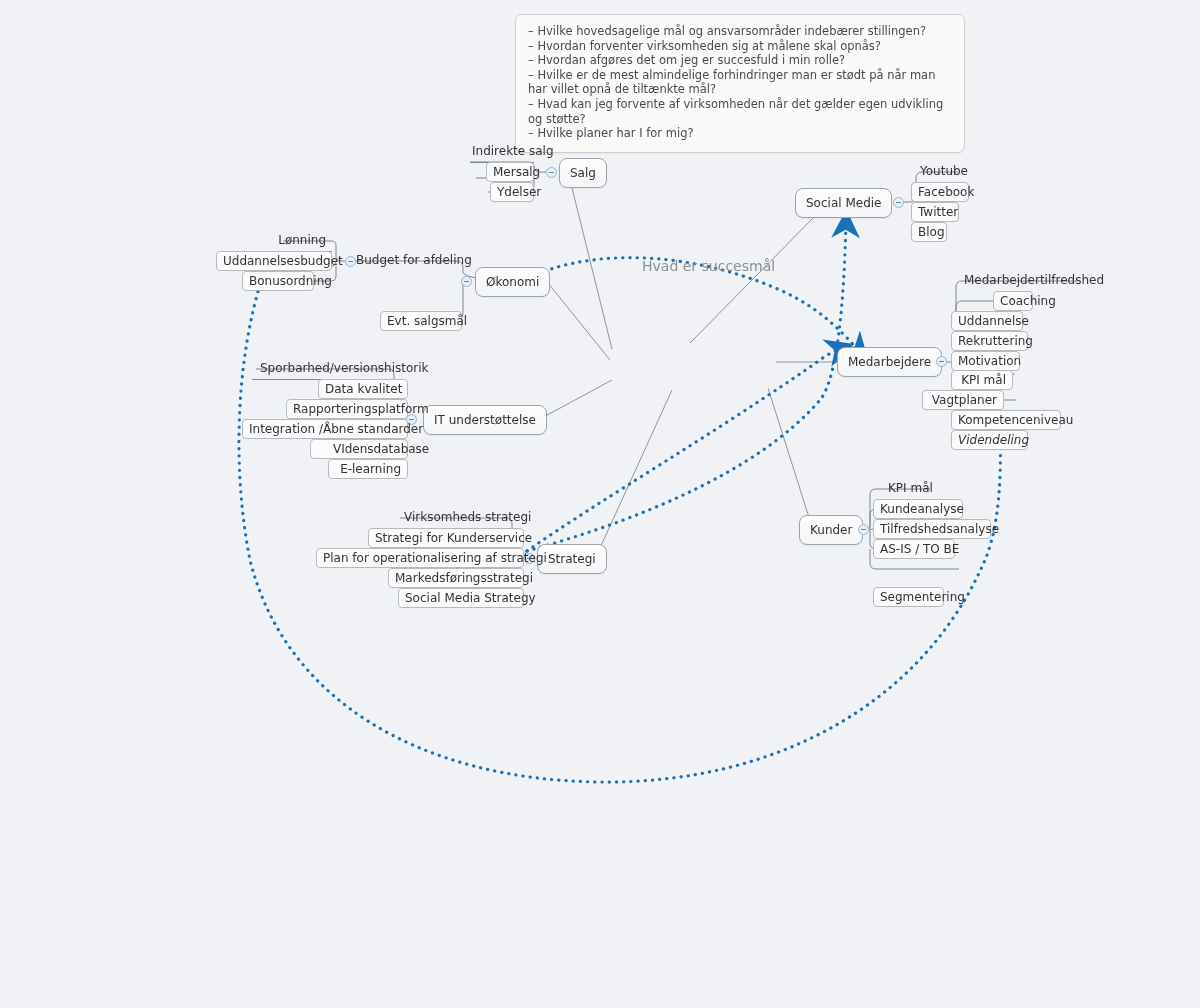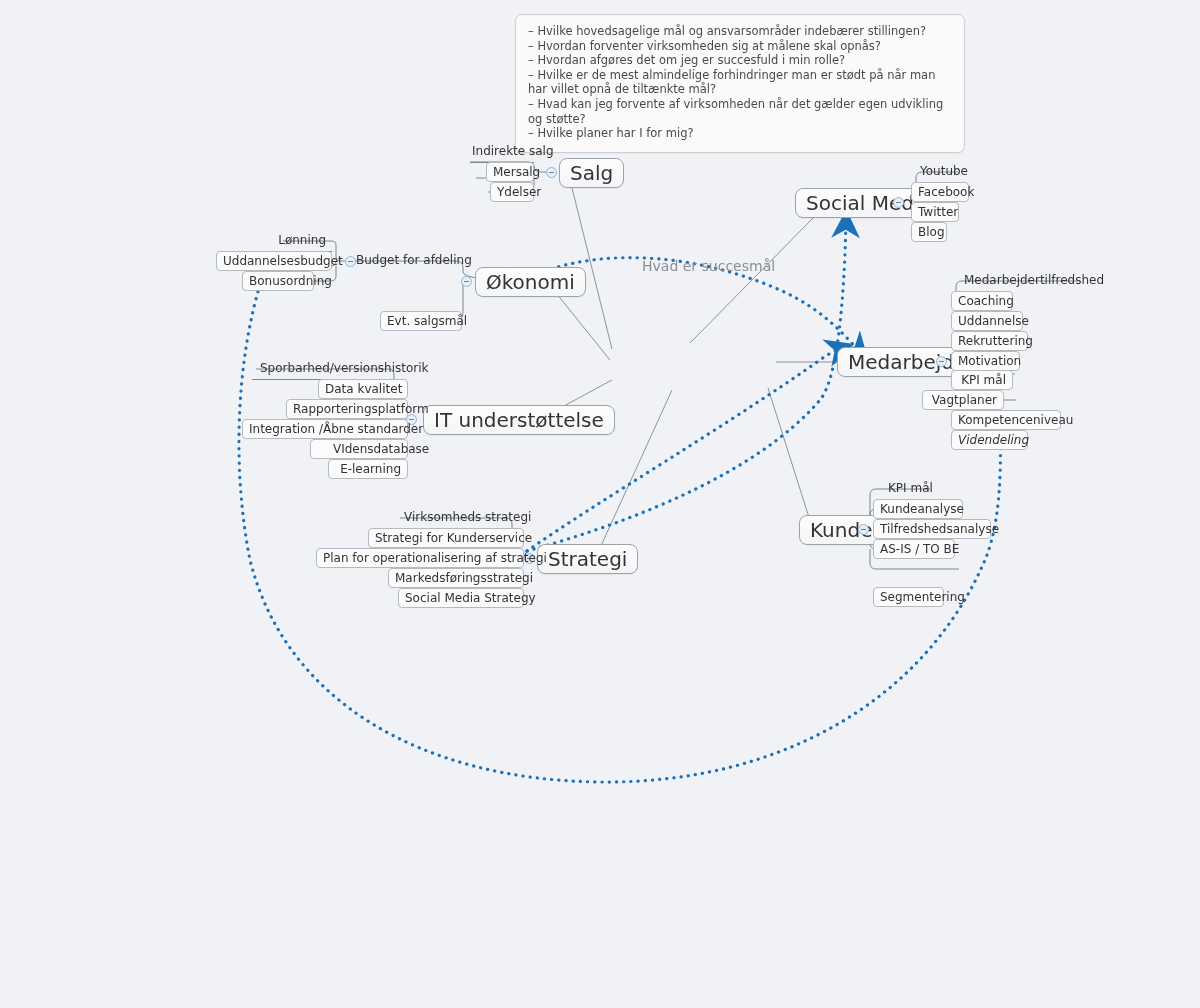--- a/index.html
+++ b/index.html
@@ -47,21 +47,21 @@
   }
 
   
   .branch-node{
     position:absolute;
     box-sizing:border-box;
     border:1px solid #9aa4ad;
     border-radius:8px;
     background:linear-gradient(to bottom,#fdfdfd 0%,#f4f5f7 100%);
     display:flex;align-items:center;justify-content:flex-start;
-    font-size:20px;color:#333;
+    font-size:12px;color:#333;
     padding:0 10px;
     height:30px;
     box-shadow:0 1px 1px rgba(0,0,0,0.05);
     white-space:nowrap;
   }
 
   
   .leaf{
     position:absolute;
     box-sizing:border-box;
@@ -237,21 +237,21 @@
   <div class="leaf left plain" style="left:272px;top:231px;width:60px;">Lønning</div>
   <div class="underline" style="left:283px;top:251px;width:49px;"></div>
   <div class="leaf left boxed" style="left:216px;top:251px;width:116px;">Uddannelsesbudget</div>
   <div class="leaf left boxed" style="left:242px;top:271px;width:72px;">Bonusordning</div>
 
   <div class="branch-node" style="left:837px;top:347px;">
     <span>Medarbejdere</span>
   </div>
   <div class="toggle" style="left:936px;top:356px;"></div>
   <div class="leaf right plain" style="left:958px;top:271px;width:124px;">Medarbejdertilfredshed</div>
-  <div class="leaf right boxed" style="left:951px;top:291px;width:62px;">Coaching</div>
+  <div class="leaf right boxed" style="left:993px;top:291px;width:40px;">Coaching</div>
   <div class="leaf right boxed" style="left:951px;top:311px;width:72px;">Uddannelse</div>
   <div class="leaf right boxed" style="left:951px;top:331px;width:77px;">Rekruttering</div>
   <div class="leaf right boxed" style="left:951px;top:351px;width:69px;">Motivation</div>
   <div class="leaf right boxed" style="left:951px;top:370px;width:62px;">KPI mål</div>
   <div class="leaf right boxed" style="left:922px;top:390px;width:82px;">Vagtplaner</div>
   <div class="leaf right boxed" style="left:951px;top:410px;width:110px;">Kompetenceniveau</div>
   <div class="leaf right boxed" style="left:951px;top:430px;width:77px;font-style:italic;">Videndeling</div>
 
   <div class="branch-node" style="left:423px;top:405px;">
     <span>IT understøttelse</span>

